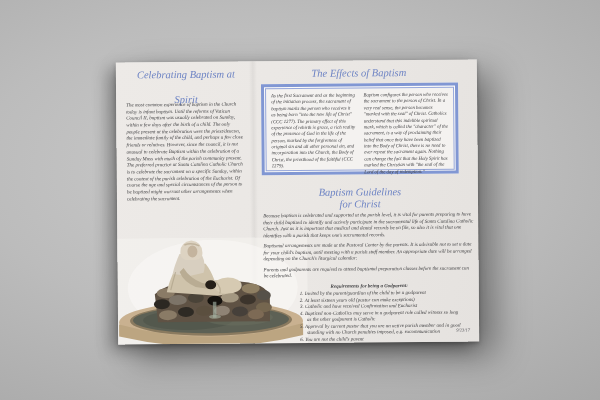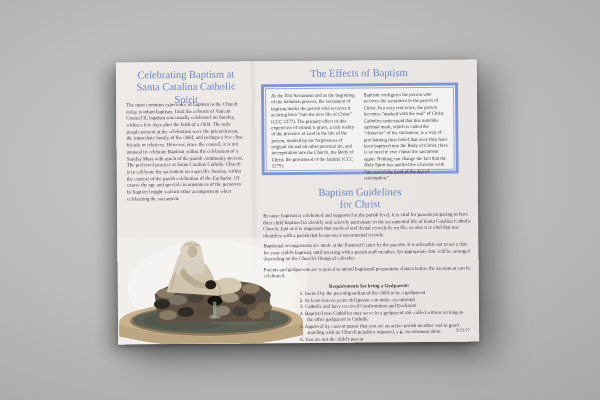--- a/index.html
+++ b/index.html
@@ -2,21 +2,21 @@
 <html style="--heading-blue: #6e84c4; --box-border: #8197d3; --page-bg: #edeae7; --body-text: #3d3d3f;"><head>
 <meta charset="utf-8">
 <style>
   * { margin:0; padding:0; box-sizing:border-box; }
   html,body { width:600px; height:400px; overflow:hidden; }
   body {
     font-family:"Liberation Serif", serif;
     background:
       radial-gradient(ellipse 130% 110% at 42% 42%, #cacaca 0%, #bcbcbc 35%, #a9a9a9 68%, #989898 100%);
   }
-  .stage { position:relative; width:600px; height:400px; }
+  .stage { position:relative; width:600px; height:400px;font-style:italic; }
 
   .page {
     position:absolute; left:117px; top:61px; width:361px; height:282px;
     background:linear-gradient(103deg, var(--page-bg,#edeae7) 0%, #eae7e4 55%, #e5e2df 100%);
     transform:rotate(-0.5deg);
     box-shadow:-8px 6px 16px rgba(0,0,0,0.30), 16px 14px 34px rgba(0,0,0,0.40), 0 2px 4px rgba(0,0,0,0.25);
   }
   .fold {
     position:absolute; left:133px; top:0; width:8px; height:100%;
     background:linear-gradient(90deg, rgba(0,0,0,0) 0%, rgba(0,0,0,0.05) 50%, rgba(0,0,0,0) 100%);
@@ -70,21 +70,21 @@
 </style>
 </head>
 <body>
 
 <div class="stage">
   <div class="page">
     <div class="fold"></div>
 
     <h1 class="panel-title">
       <span>Celebrating Baptism at</span><br>
-      <span>Santa Catalina Catholic</span><br>
+      <br>
       <span>Spirit</span>
     </h1>
     <div class="panel-body">The most common experience of baptism in the Church today is infant baptism. Until the reforms of Vatican Council II, baptism was usually celebrated on Sunday, within a few days after the birth of a child. The only people present at the celebration were the priest/deacon, the immediate family of the child, and perhaps a few close friends or relatives. However, since the council, it is not unusual to celebrate Baptism within the celebration of a Sunday Mass with much of the parish community present. The preferred practice at Santa Catalina Catholic Church is to celebrate the sacrament on a specific Sunday, within the context of the parish celebration of the Eucharist. Of course the age and special circumstances of the person to be baptized might warrant other arrangements when celebrating the sacrament.</div>
 
     <div class="fountain">
       <svg viewBox="0 0 190 106" preserveAspectRatio="none">
         <rect x="0" y="0" width="190" height="106" fill="#f6f4f1" opacity="0.55"></rect>
         <ellipse cx="95" cy="50" rx="85" ry="48" fill="#fbfaf8" opacity="0.5"></ellipse>
 
         <path d="M 55 90 L 135 90 L 135 106 L 55 106 Z" fill="#eceae5"></path>

